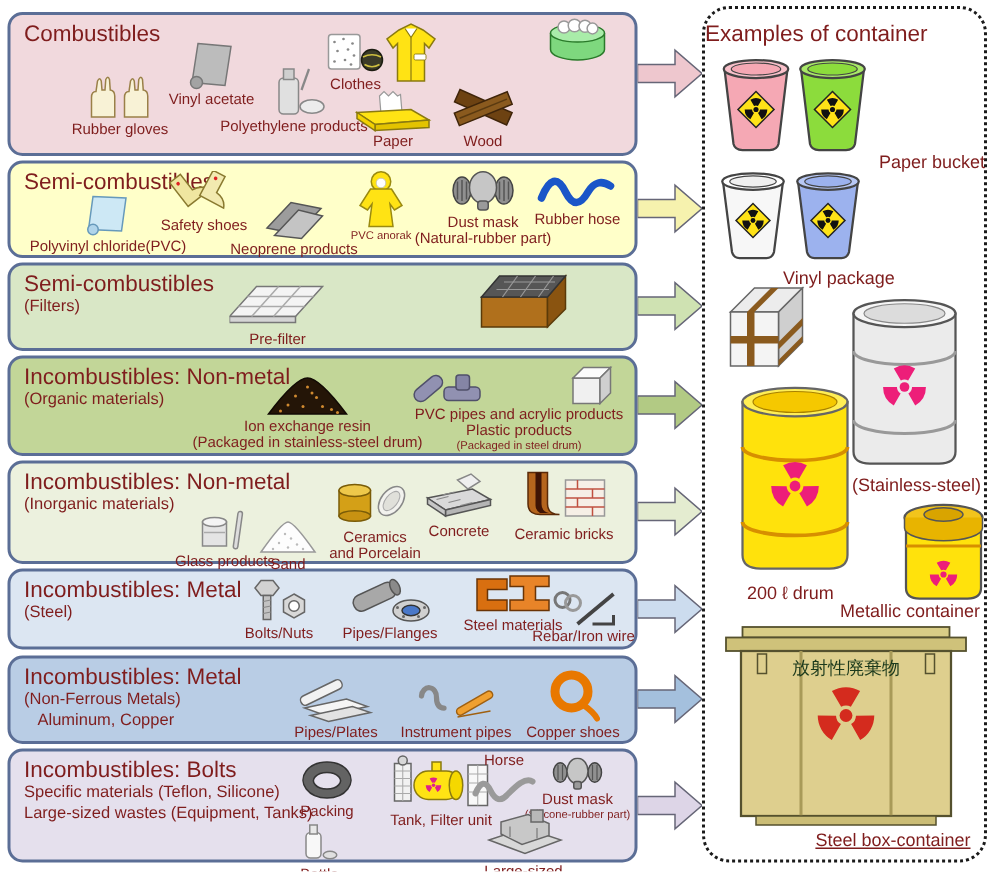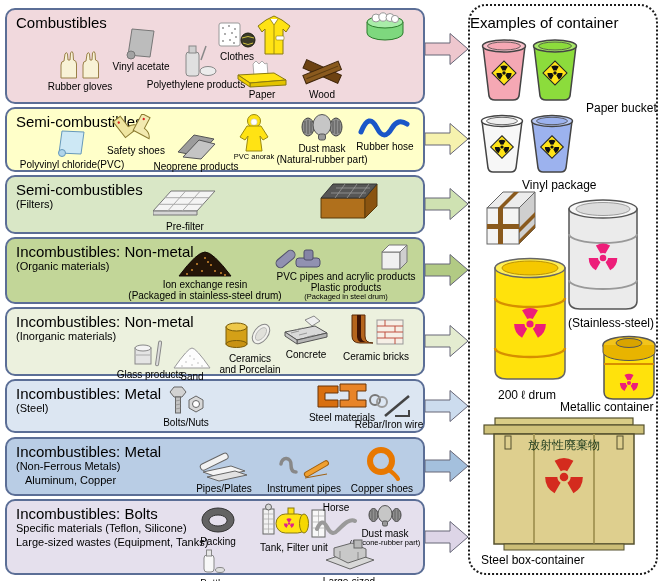--- a/index.html
+++ b/index.html
@@ -1,36 +1,36 @@
 <!DOCTYPE html>
 <html><head>
 <meta charset="utf-8">
 <style>
   html,body{margin:0;padding:0;background:#fff;}
   .stage{position:relative;width:660px;height:581px;background:#fff;
-         font-family:"Liberation Sans", sans-serif;color:#000000;overflow:hidden;}
+         font-family:"Liberation Sans", sans-serif;color:#7f1d1d;overflow:hidden;}
   .row{position:absolute;left:5px;width:420px;border:2px solid #5b6e96;border-radius:10px;
        box-sizing:border-box;}
   .rtitle{position:absolute;left:9px;top:4px;}
   .rt1{font-size:15px;line-height:1.15;}
   .rt2{font-size:11px;line-height:1.25;}
   .rt3{font-size:11px;line-height:1.25;padding-left:9px;}
   .item{position:absolute;display:flex;flex-direction:column;align-items:center;}
   .item .label{font-size:10px;line-height:1.12;white-space:pre-line;text-align:center;width:max-content;margin-top:1px;}
   .item .sub{font-size:7.5px;margin-top:0;}
   .item .tiny{font-size:7.5px;}
   .hitem{flex-direction:column;align-items:center;gap:3px;}
   .hitem .label{text-align:left;}
   .arrow{position:absolute;left:425px;}
   .panel{position:absolute;left:468px;top:4px;width:190px;height:571px;background:#fff;
          border:2px dotted #1a1a1a;border-radius:18px;box-sizing:border-box;}
   .panel-title{font-size:15px;margin-top:8px;}
   .pobj{position:absolute;}
   .plabel{position:absolute;font-size:12px;white-space:nowrap;}
-  .plabel.center{text-align:left;white-space:pre-line;}
+  .plabel.center{text-align:right;white-space:pre-line;text-decoration:underline;}
 </style>
 </head>
 <body>
 
 <div class="stage">
 
   <svg width="0" height="0" style="position:absolute" aria-hidden="true">
     <defs>
       <g id="tref">
         <circle r="4.5"></circle>
@@ -407,20 +407,37 @@
       <g stroke="#888" stroke-width="0.7">
           <line x1="11.5" y1="17" x2="16.5" y2="16"></line>
           <line x1="11.5" y1="21" x2="16.5" y2="20"></line>
           <line x1="11.5" y1="25" x2="16.5" y2="24"></line>
         </g>
       <polygon points="32,12 39,16 39,24 32,28 25,24 25,16" fill="#d8d8d8" stroke="#666"></polygon>
       <circle cx="32" cy="20" r="3.5" fill="#fff" stroke="#666"></circle>
     </svg>
     <div class="label">Bolts/Nuts</div>
   </div>
+  <div class="item" style="left:216px;top:384px;width:88px">
+    <svg class="icon" width="56" height="32" viewBox="0 0 56 32">
+      <g transform="rotate(-25 18 12)">
+          <rect x="2" y="8" width="30" height="11" rx="5" fill="#a8a8a8" stroke="#555"></rect>
+          <ellipse cx="32" cy="13.5" rx="3" ry="5.5" fill="#8a8a8a" stroke="#555"></ellipse>
+        </g>
+      <ellipse cx="42" cy="23" rx="12" ry="7" fill="#d0d0d0" stroke="#555"></ellipse>
+      <ellipse cx="42" cy="23" rx="6" ry="3.5" fill="#4a78c8" stroke="#333"></ellipse>
+      <g fill="#666">
+          <circle cx="33" cy="21" r="1"></circle>
+          <circle cx="51" cy="21" r="1"></circle>
+          <circle cx="37" cy="27" r="1"></circle>
+          <circle cx="47" cy="27" r="1"></circle>
+        </g>
+    </svg>
+    <div class="label">Pipes/Flanges</div>
+  </div>
   <div class="item" style="left:298px;top:381px;width:88px">
     <svg class="icon" width="52" height="30" viewBox="0 0 52 30">
       <path d="M2,5 h20 v7 h-13 v7 h13 v7 H2 Z" fill="#d86f10" stroke="#6a3406"></path>
       <path d="M24,3 h26 v7 h-9 v9 h9 v7 H24 v-7 h9 v-9 h-9 Z" fill="#e88428" stroke="#6a3406"></path>
     </svg>
     <div class="label">Steel materials</div>
   </div>
   <div class="item" style="left:356px;top:392px;width:66px">
     <svg class="icon" width="48" height="26" viewBox="0 0 48 26">
       <circle cx="10" cy="8" r="5" fill="none" stroke="#777" stroke-width="2"></circle>

